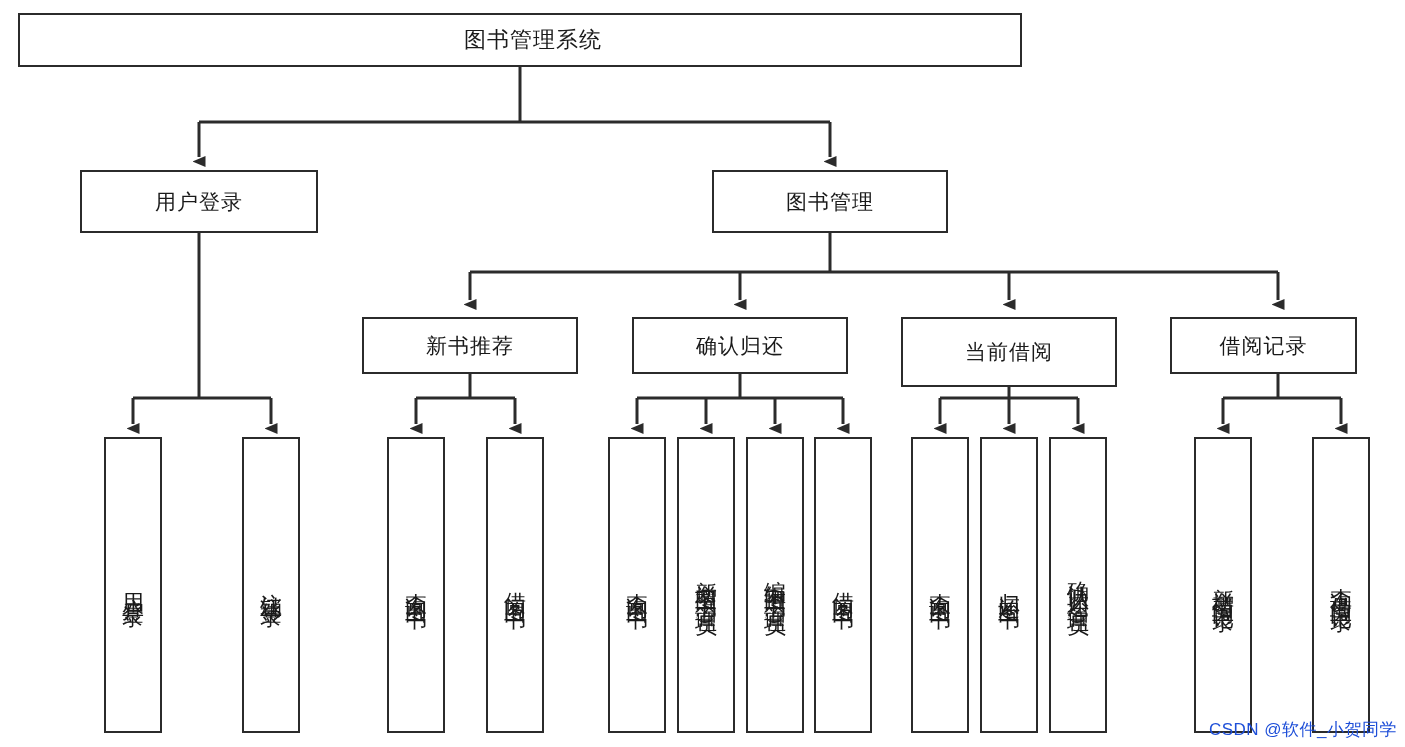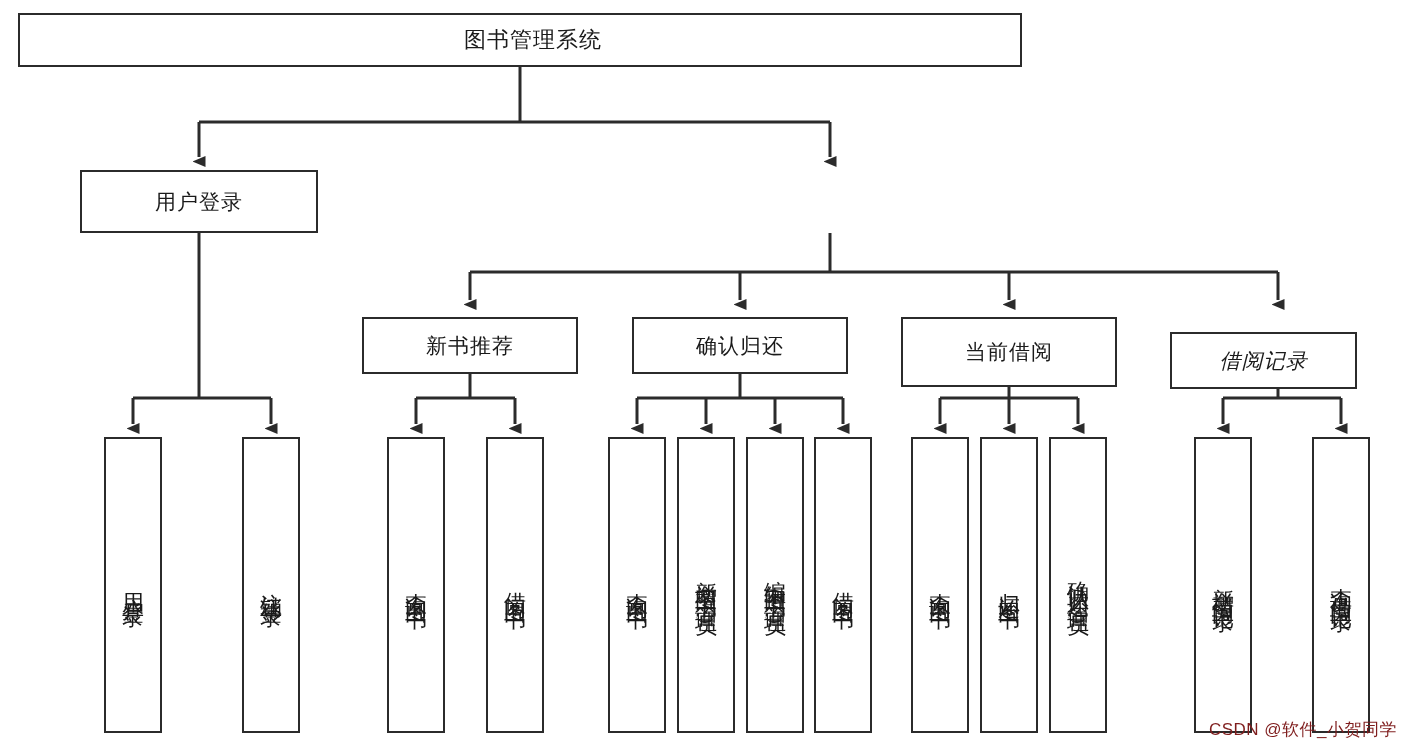--- a/index.html
+++ b/index.html
@@ -48,21 +48,21 @@
     font-size: 22px;
     letter-spacing: 5px;
     white-space: nowrap;
     color: #1a1a1a;
   }
   .watermark {
     position: absolute;
     right: 8px;
     bottom: 6px;
     font-size: 17px;
-    color: #7f1d1d;
+    color: #1d4ed8;
     letter-spacing: 0.5px;
     white-space: nowrap;
     pointer-events: none;
   }
 </style>
 </head>
 <body>
 
 <div id="diagram-root">
 
@@ -117,31 +117,34 @@
     </g>
   </svg>
 
   <div class="node-box node-h node-root" style="left:18px; top:13px; width:1004px; height:54px;padding-left:26px;">
     <span>图书管理系统</span>
   </div>
 
   <div class="node-box node-h" style="left:80px; top:170px; width:238px; height:63px;">
     <span>用户登录</span>
   </div>
+  <div class="node-box node-h" style="left:712px; top:170px; width:236px; height:63px;">
+    <span>图书管理</span>
+  </div>
 
   <div class="node-box node-h" style="left:362px; top:317px; width:216px; height:57px;">
     <span>新书推荐</span>
   </div>
   <div class="node-box node-h" style="left:632px; top:317px; width:216px; height:57px;">
     <span>确认归还</span>
   </div>
   <div class="node-box node-h" style="left:901px; top:317px; width:216px; height:70px;">
     <span>当前借阅</span>
   </div>
-  <div class="node-box node-h" style="left:1170px; top:332px; width:187px; height:57px;font-style:italic;">
+  <div class="node-box node-h" style="left:1170px; top:317px; width:187px; height:57px;">
     <span>借阅记录</span>
   </div>
 
   <div class="node-box" style="left:104px; top:437px; width:58px; height:296px;">
     <span class="leaf-inner">用户登录</span>
   </div>
   <div class="node-box" style="left:242px; top:437px; width:58px; height:296px;">
     <span class="leaf-inner">注销登录</span>
   </div>
 

